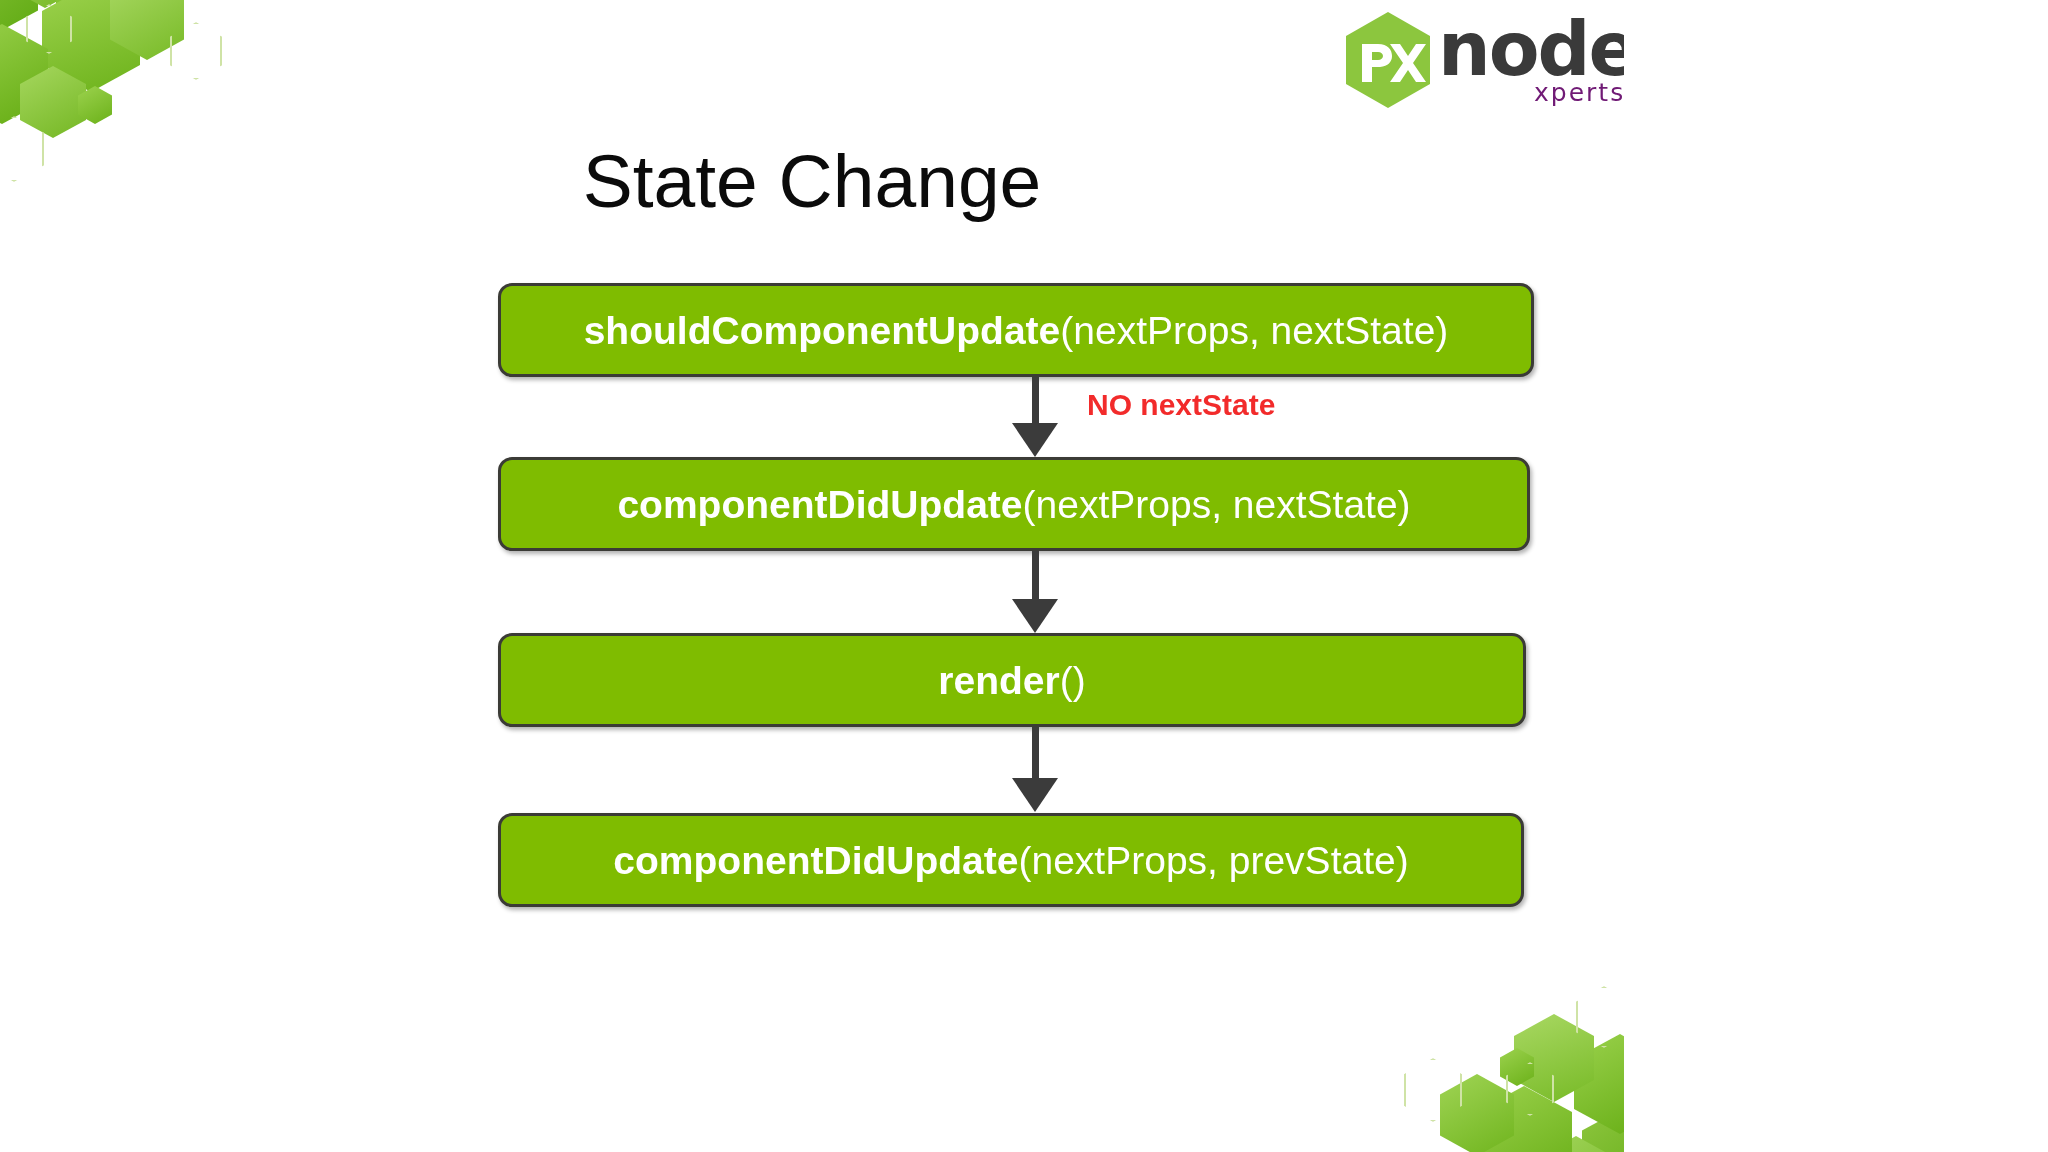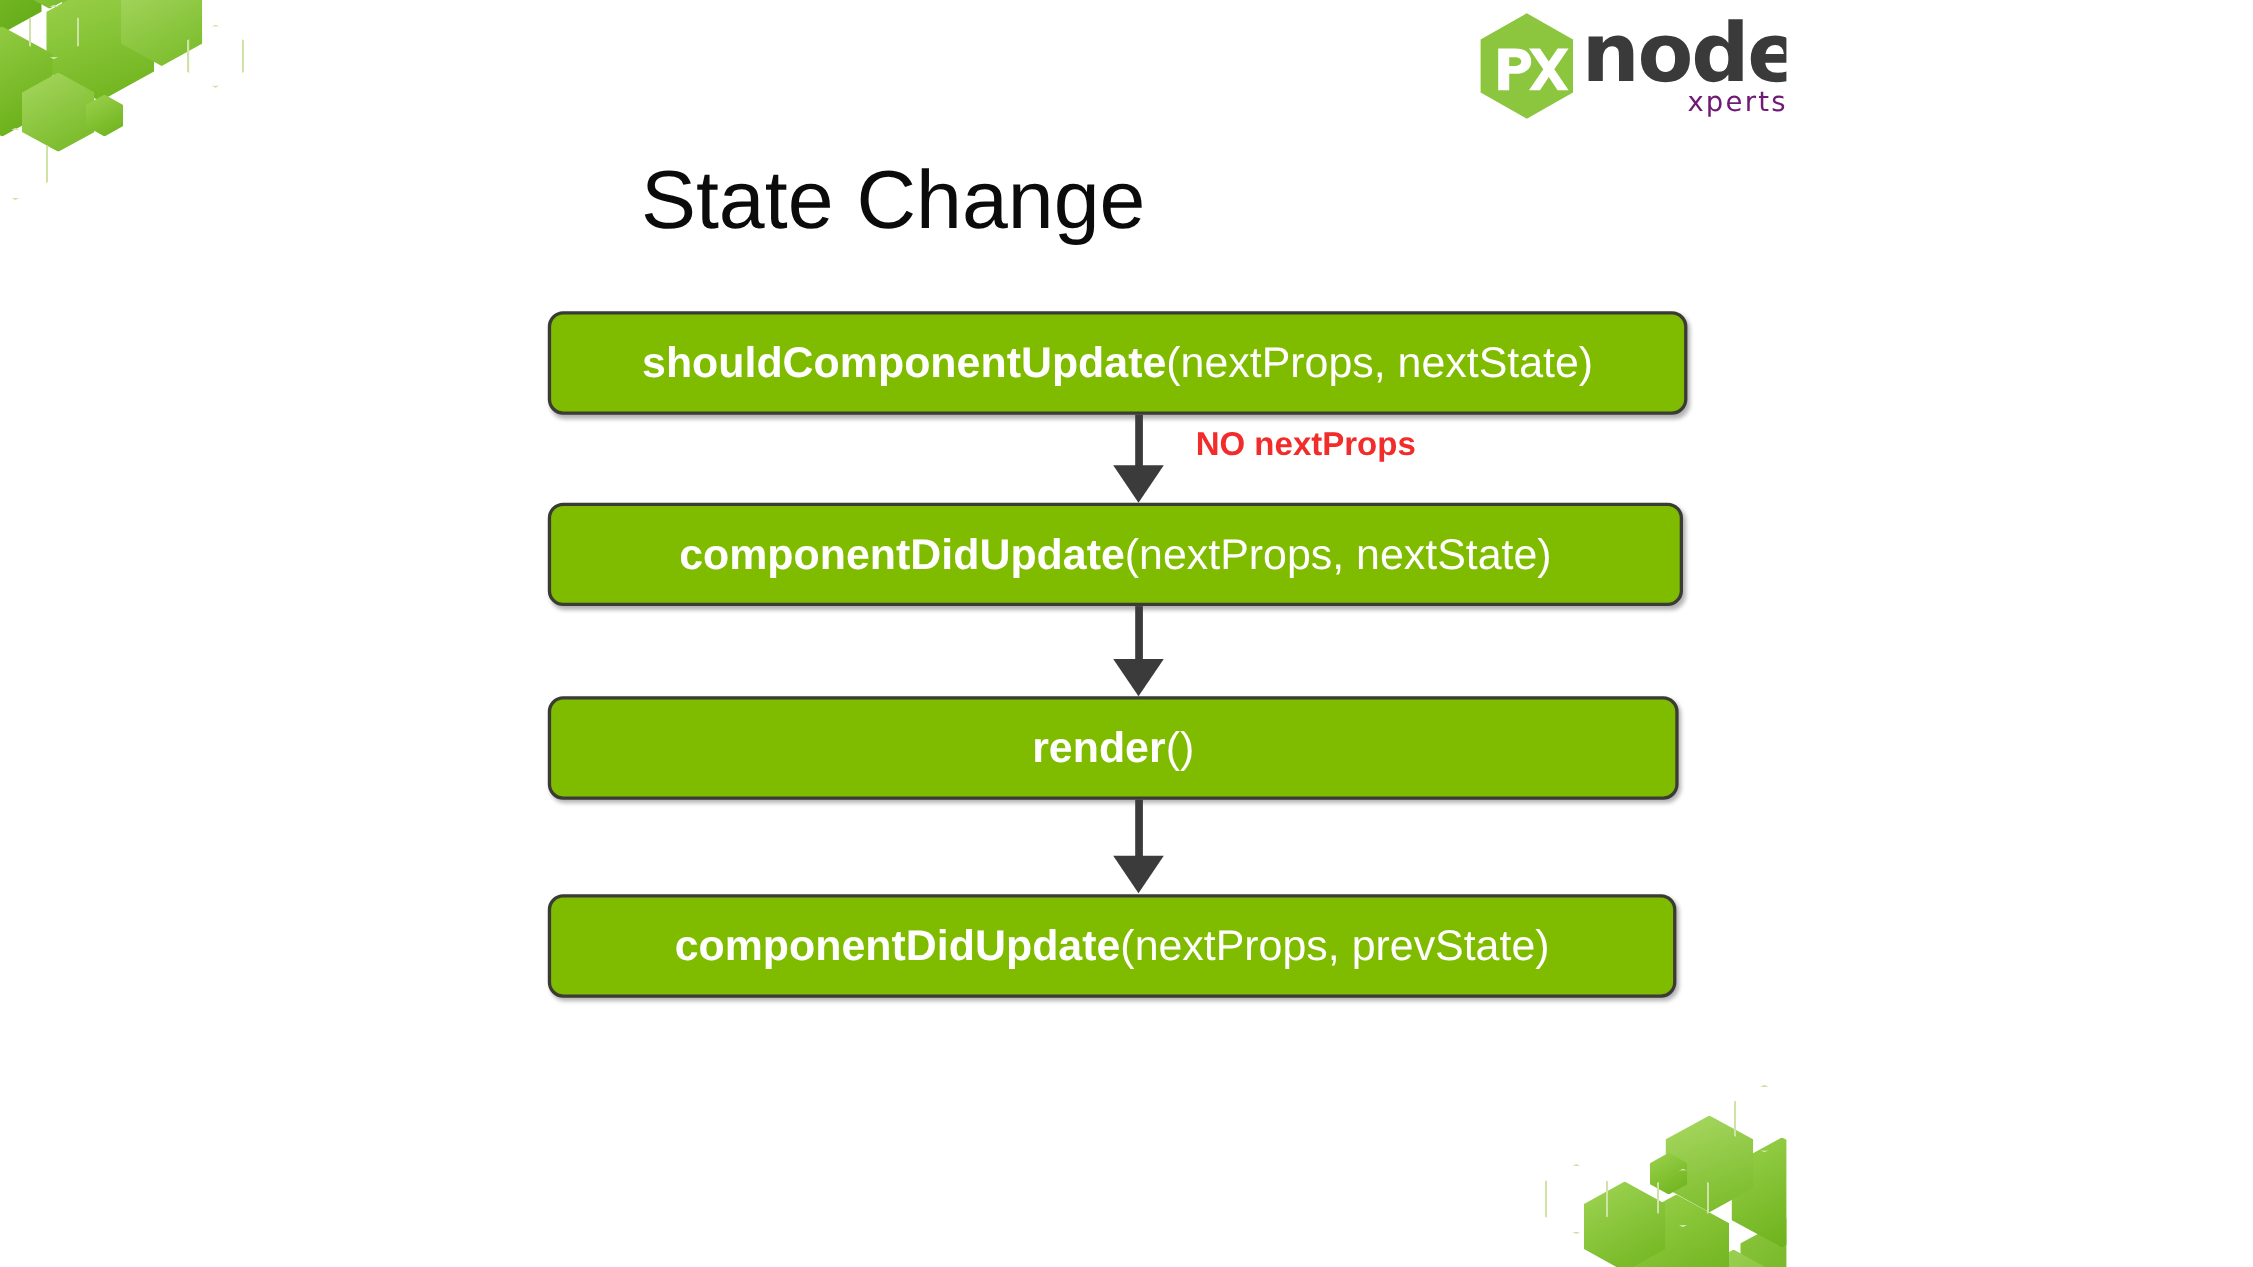--- a/index.html
+++ b/index.html
@@ -242,21 +242,21 @@
 
     <div id="box-should" class="node-box">
       <span class="node-label"><span class="fn">shouldComponentUpdate</span><span class="args">(nextProps, nextState)</span></span>
     </div>
 
     <div id="arrow-1" class="arrow">
       <div class="shaft"></div>
       <div class="head"></div>
     </div>
 
-    <div id="no-setstate">NO nextProps</div>
+    <div id="no-setstate">NO nextState</div>
 
     <div id="box-willupd" class="node-box">
       <span class="node-label"><span class="fn">componentDidUpdate</span><span class="args">(nextProps, nextState)</span></span>
     </div>
 
     <div id="arrow-2" class="arrow">
       <div class="shaft"></div>
       <div class="head"></div>
     </div>
 

